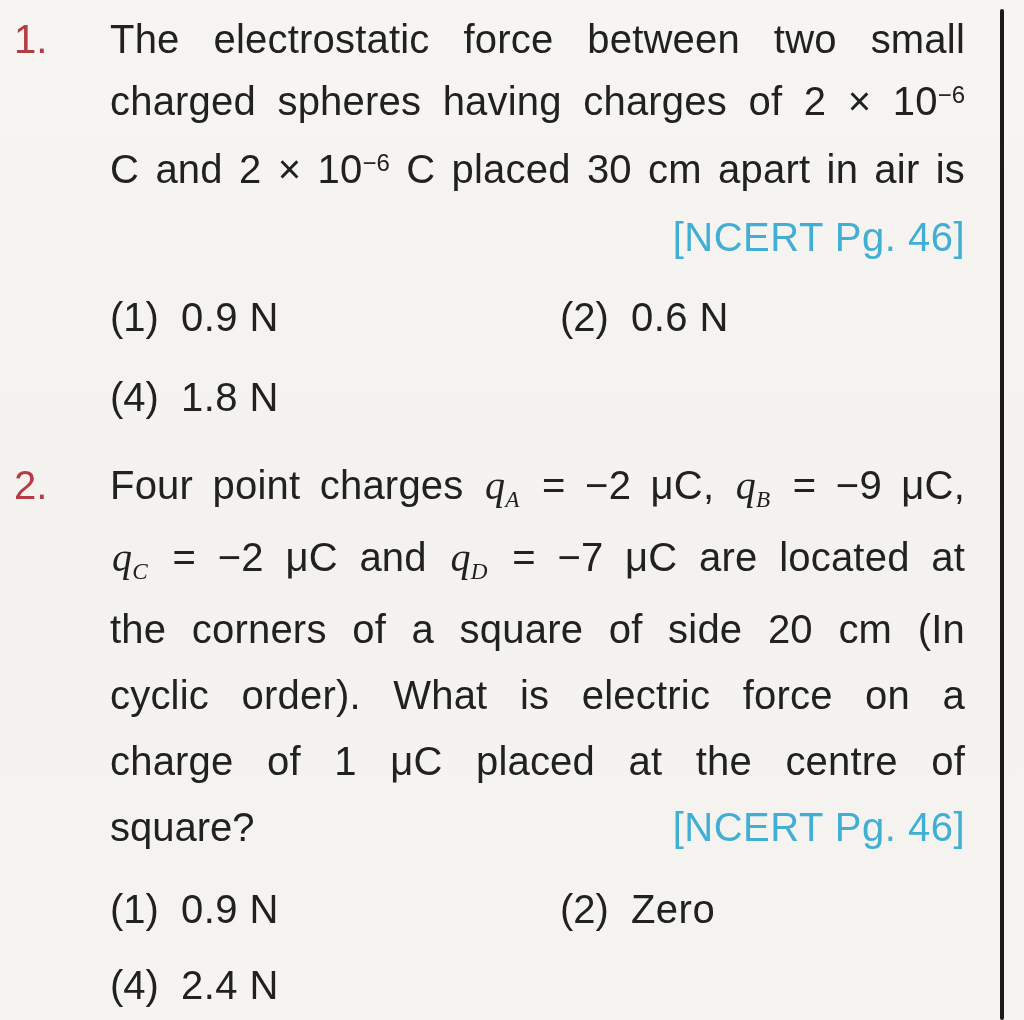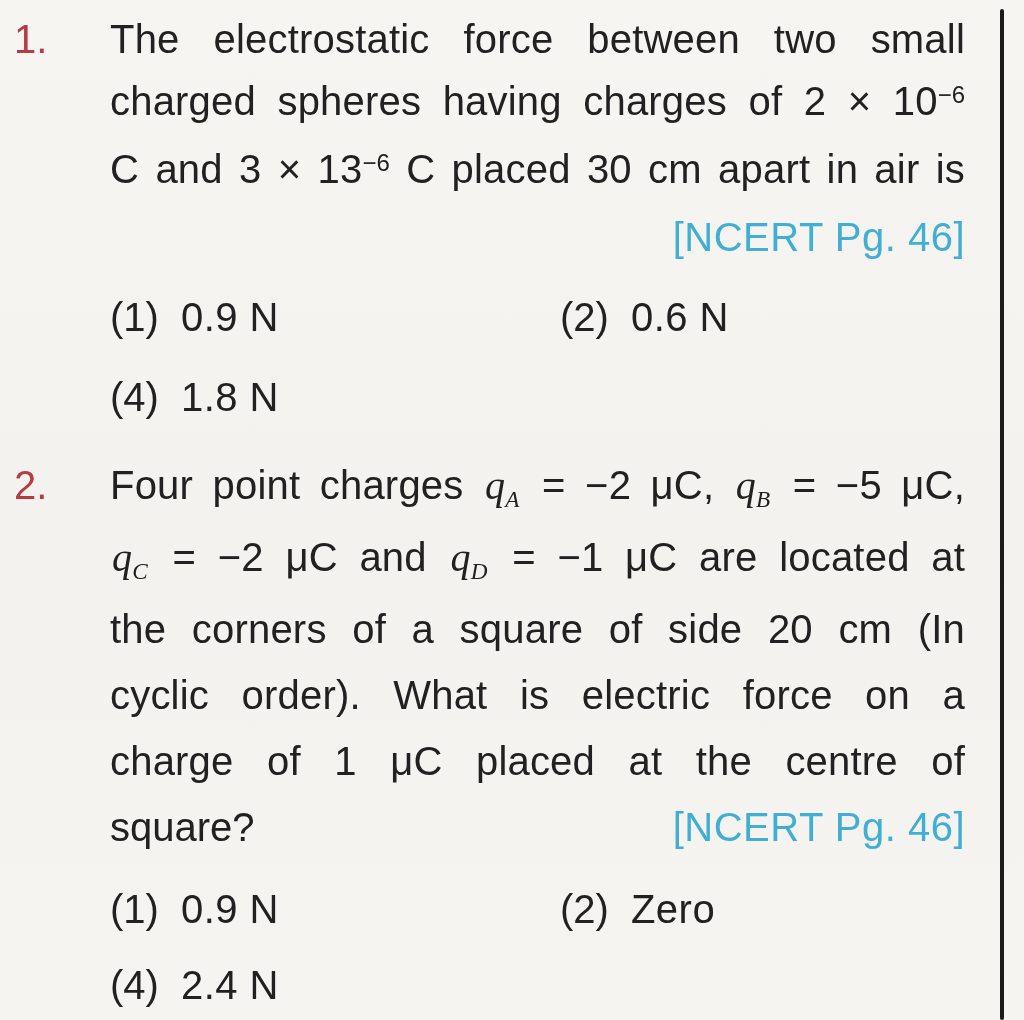--- a/index.html
+++ b/index.html
@@ -104,21 +104,21 @@
 <div class="page">
   <div class="divider"></div>
 
   <div class="content">
 
     <section class="question q1">
       <div class="qnum">1.</div>
       <div class="qbody">
         <div class="qline"><span>The electrostatic force between two small</span></div>
         <div class="qline"><span>charged spheres having charges of 2 × 10</span><span class="sup">−6</span></div>
-        <div class="qline"><span>C and 3 × 13</span><span class="sup">−6</span><span> C placed 30 cm apart in air is</span></div>
+        <div class="qline"><span>C and 2 × 10</span><span class="sup">−6</span><span> C placed 30 cm apart in air is</span></div>
         <div class="tail">
           <span></span>
           <span class="ref">[NCERT Pg. 46]</span>
         </div>
         <div class="options">
           <div class="option">
             <span class="olabel">(1)</span><span class="ovalue">0.9 N</span>
           </div>
           <div class="option">
             <span class="olabel">(2)</span><span class="ovalue">0.6 N</span>
@@ -126,22 +126,22 @@
           <div class="option">
             <span class="olabel">(4)</span><span class="ovalue">1.8 N</span>
           </div>
         </div>
       </div>
     </section>
 
     <section class="question q2">
       <div class="qnum">2.</div>
       <div class="qbody">
-        <div class="qline"><span>Four point charges </span><span class="var">q</span><span class="varsub">A</span><span> = −2 μC, </span><span class="var">q</span><span class="varsub">B</span><span> = −5 μC,</span></div>
-        <div class="qline"><span class="var">q</span><span class="varsub">C</span><span> = −2 μC and </span><span class="var">q</span><span class="varsub">D</span><span> = −1 μC are located at</span></div>
+        <div class="qline"><span>Four point charges </span><span class="var">q</span><span class="varsub">A</span><span> = −2 μC, </span><span class="var">q</span><span class="varsub">B</span><span> = −9 μC,</span></div>
+        <div class="qline"><span class="var">q</span><span class="varsub">C</span><span> = −2 μC and </span><span class="var">q</span><span class="varsub">D</span><span> = −7 μC are located at</span></div>
         <div class="qline"><span>the corners of a square of side 20 cm (In</span></div>
         <div class="qline"><span>cyclic order). What is electric force on a</span></div>
         <div class="qline"><span>charge of 1 μC placed at the centre of</span></div>
         <div class="tail">
           <span>square?</span>
           <span class="ref">[NCERT Pg. 46]</span>
         </div>
         <div class="options">
           <div class="option">
             <span class="olabel">(1)</span><span class="ovalue">0.9 N</span>

